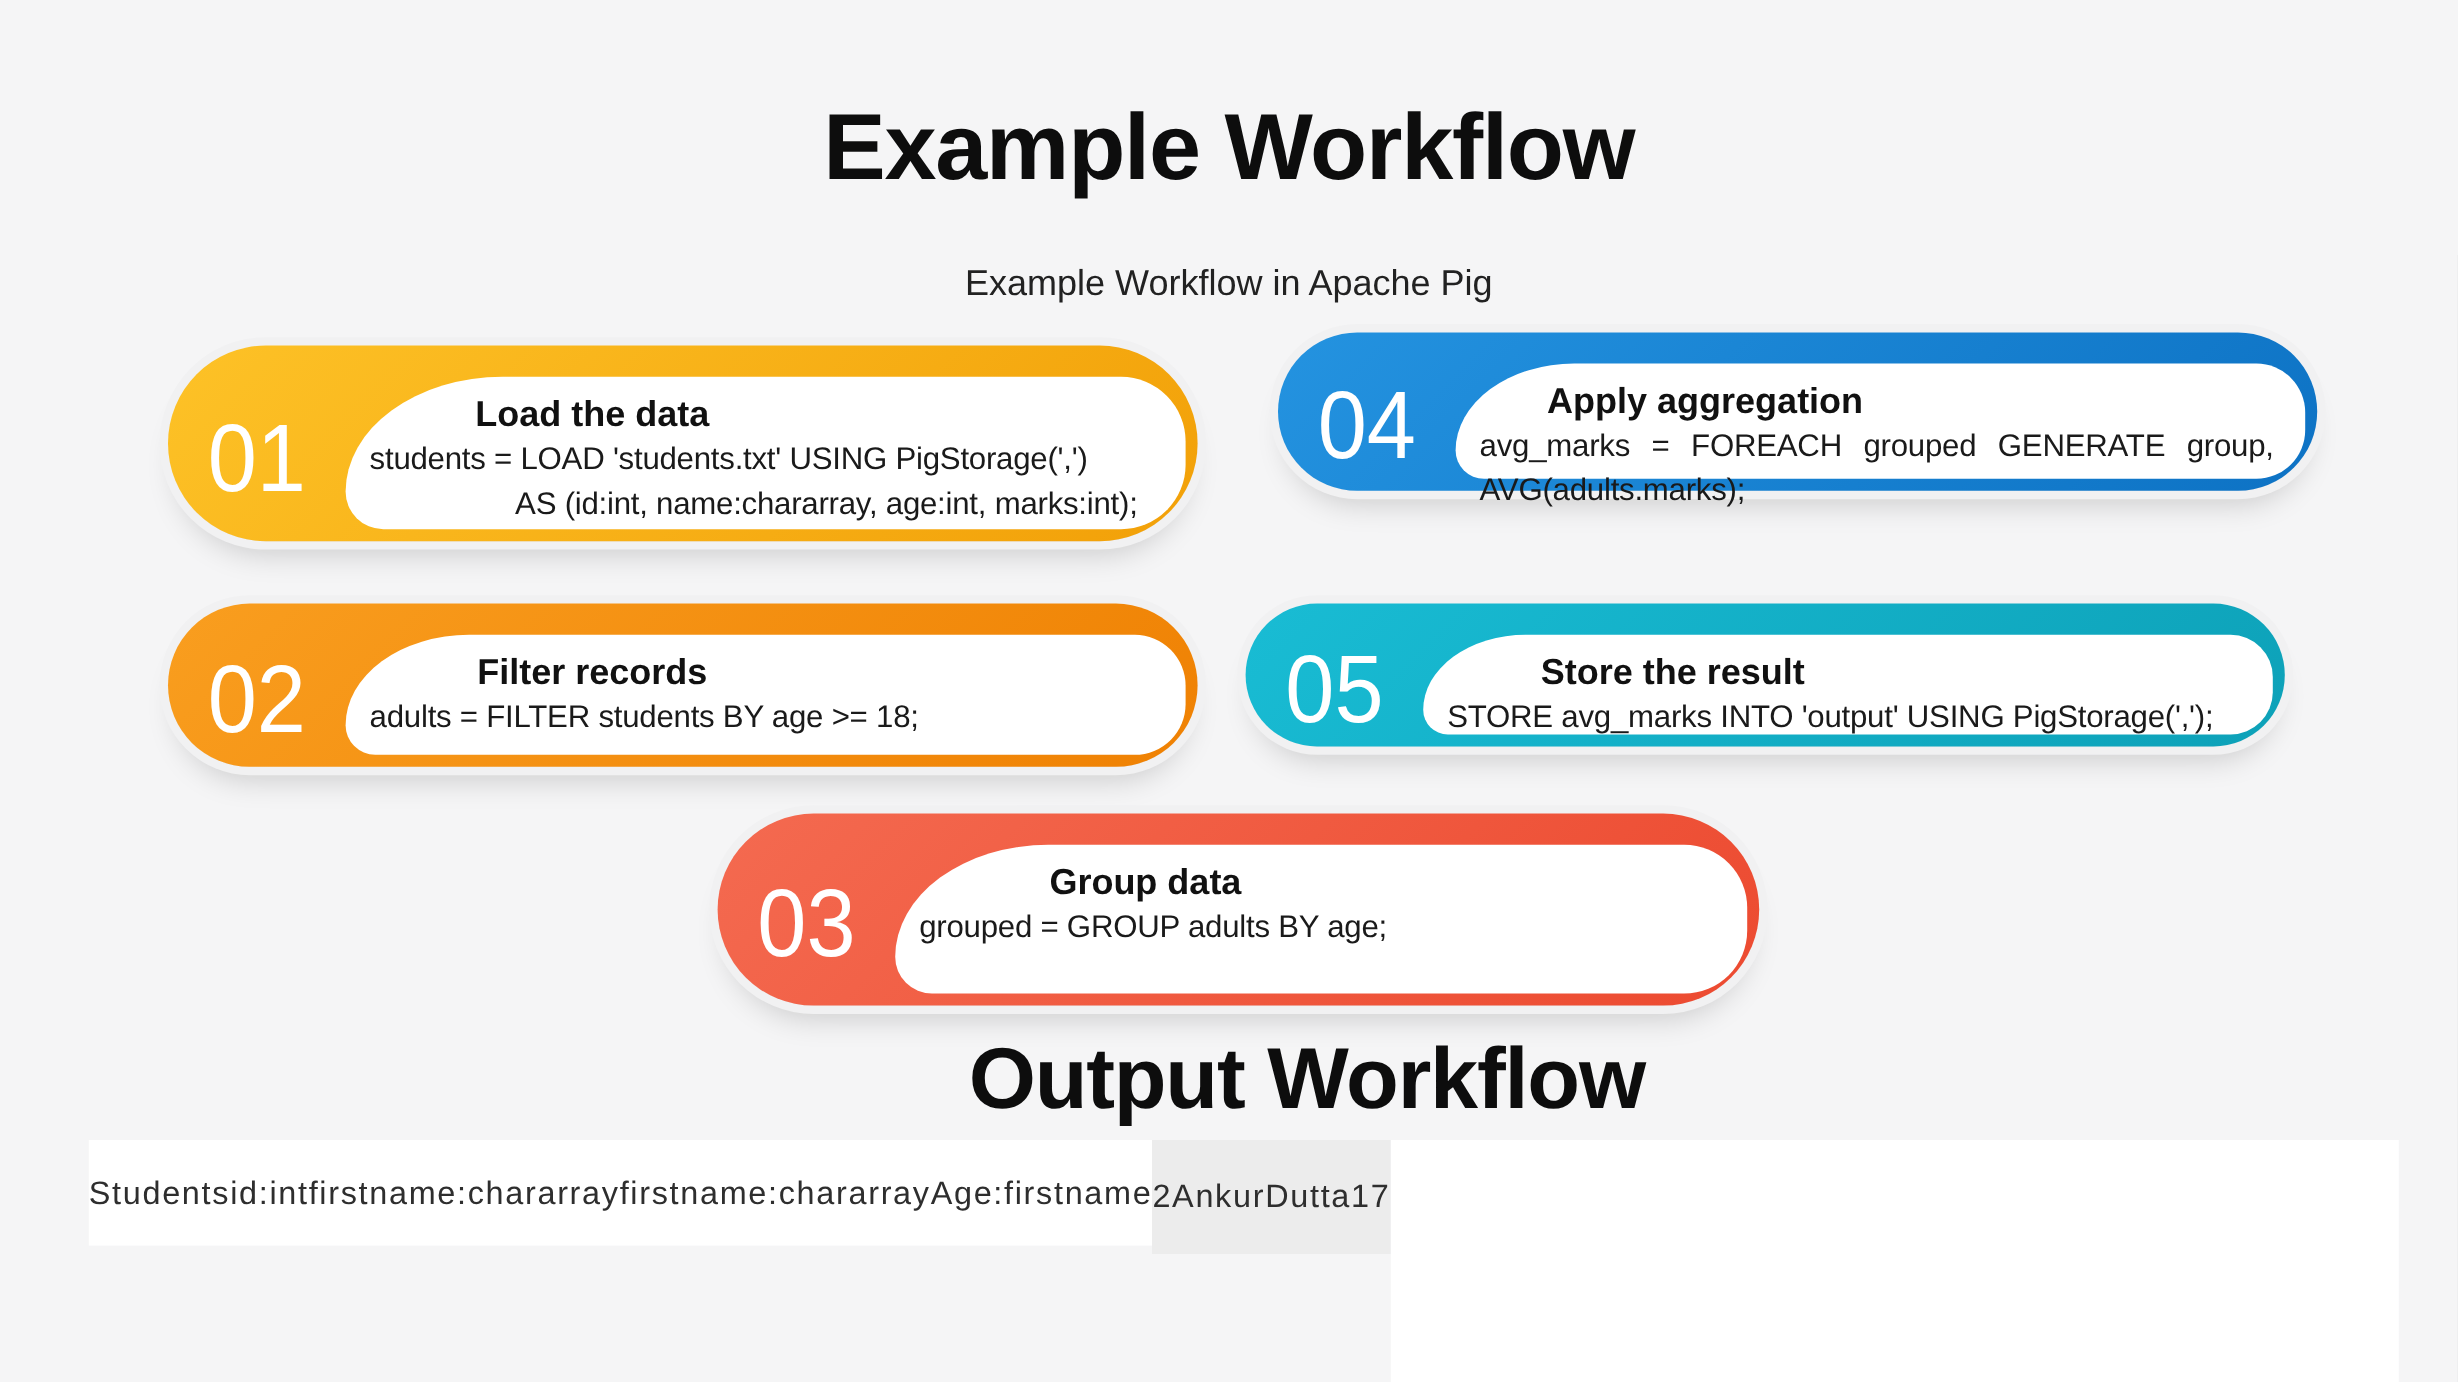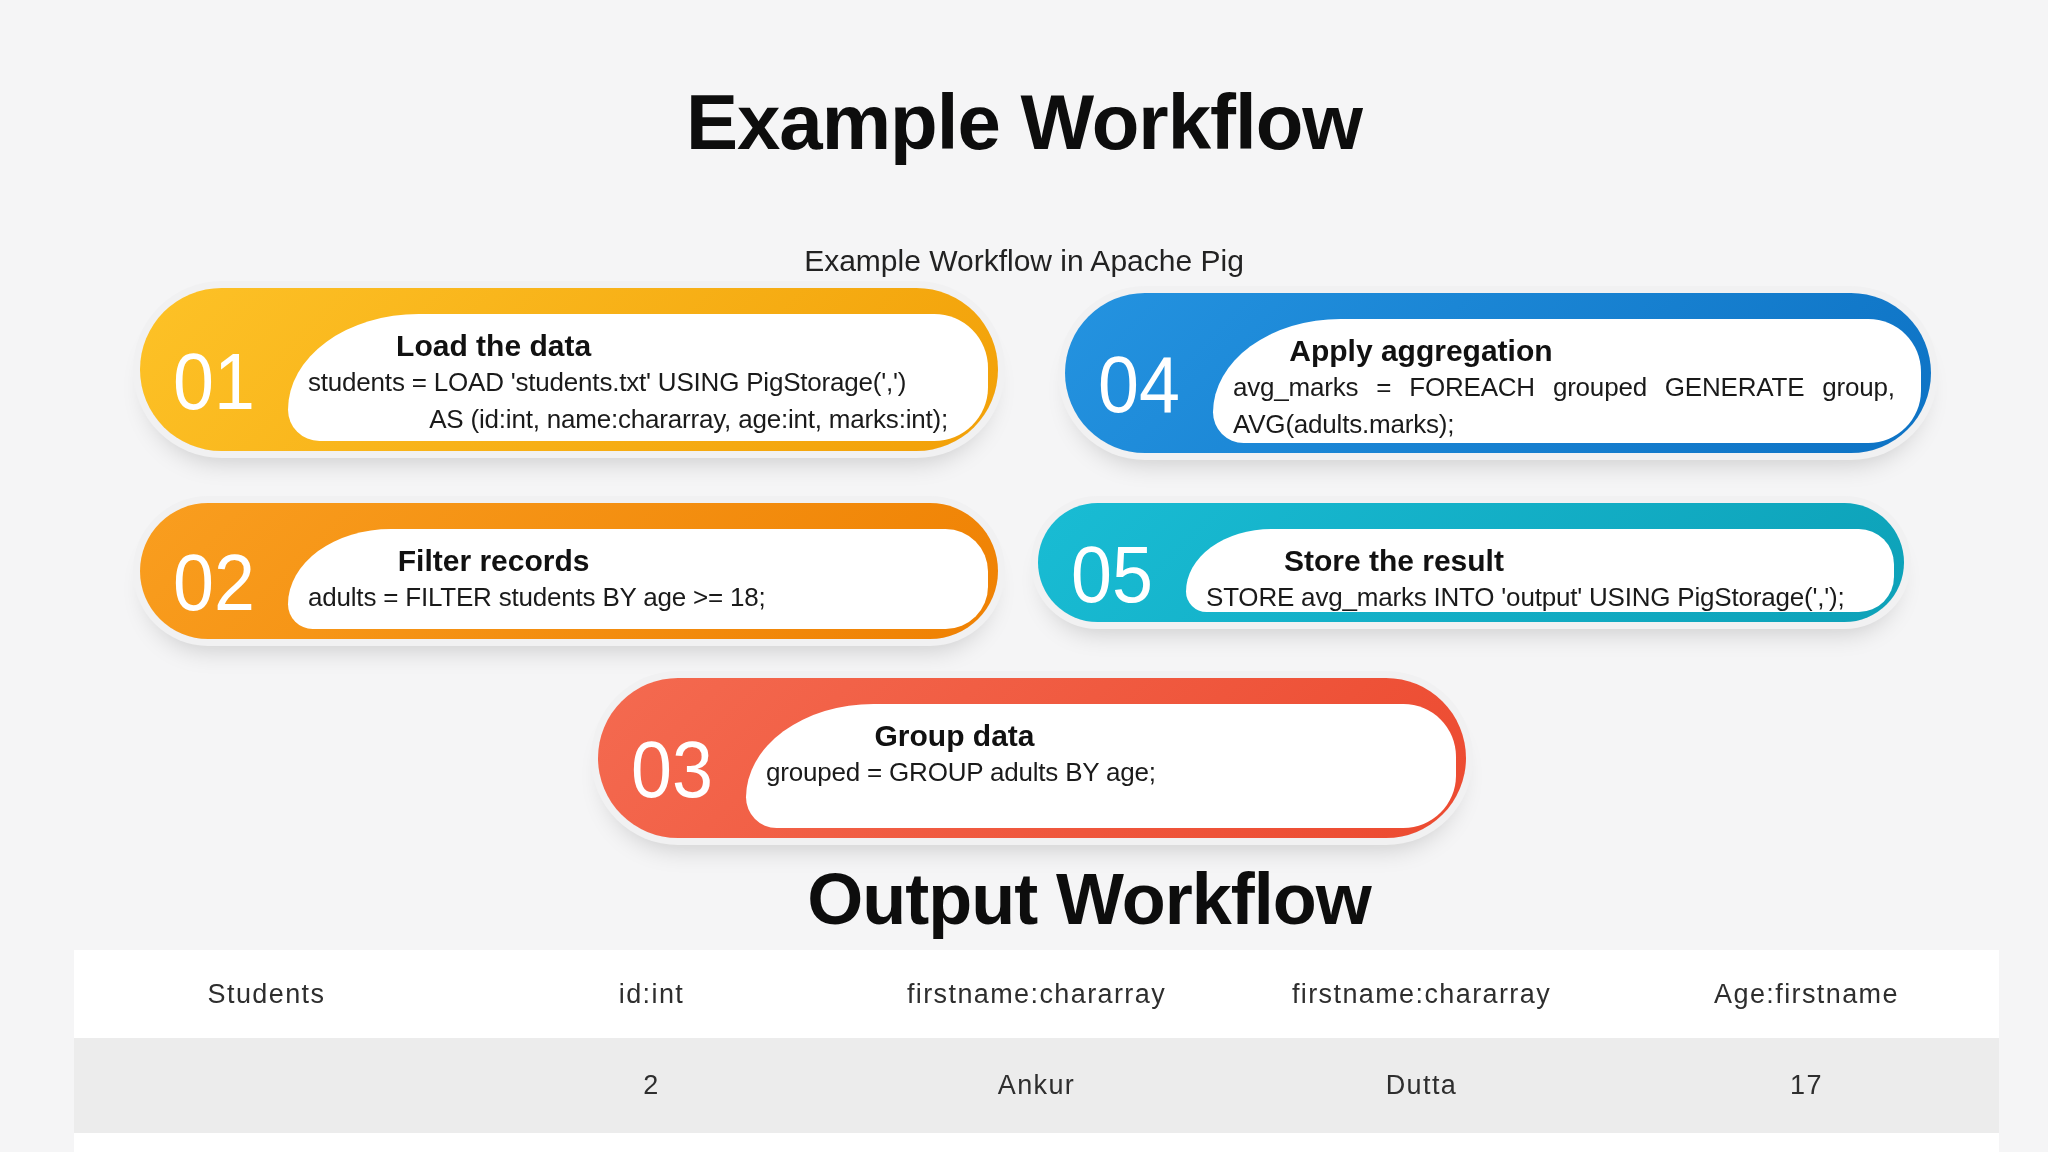--- a/index.html
+++ b/index.html
@@ -8,21 +8,21 @@
     background:#f5f5f6;
     font-family:"Liberation Sans", sans-serif;
   }
   
   .main-title{
     position:absolute;top:80px;left:0;right:0;text-align:center;
     font-size:78px;font-weight:800;color:#0d0d0d;letter-spacing:-1px;line-height:1.1;
   }
   .sub-title{
     position:absolute;top:220px;left:0;right:0;text-align:center;
-    font-size:30px;font-weight:400;color:#222;margin-top:24px;
+    font-size:30px;font-weight:400;color:#222;
   }
   .output-title{
     position:absolute;top:862px;left:130px;right:0;text-align:center;
     font-size:72px;font-weight:800;color:#0d0d0d;letter-spacing:-1px;line-height:1.05;
   }
   
   .card{
     position:absolute;border-radius:82px;
     background:linear-gradient(135deg,var(--c1),var(--c2));
     box-shadow:0 0 0 7px #f1f1f2, 0 18px 26px -8px rgba(0,0,0,.18);
@@ -49,26 +49,26 @@
     margin-top:0;font-size:26px;color:#1a1a1a;line-height:37px;
     letter-spacing:-0.2px;
   }
   .card-code .line{white-space:nowrap;}
   .card-code .line.align-right{text-align:right;}
   .card-code .line.spread{word-spacing:0.42em;}
   
   .card.pos-1{left:140px;top:288px;width:858px;height:163px;}
   .card.pos-2{left:140px;top:503px;width:858px;height:136px;}
   .card.pos-3{left:598px;top:678px;width:868px;height:160px;}
-  .card.pos-4{left:1065px;top:293px;width:866px;height:160px;}
+  .card.pos-4{left:1065px;top:277px;width:866px;height:132px;}
   .card.pos-5{left:1038px;top:503px;width:866px;height:119px;}
   
   .out-table{
     position:absolute;left:74px;right:49px;top:950px;bottom:0;
-    display:flex;flex-direction:column;
+    display:flex;flex-direction:row;
   }
   .t-row{display:flex;align-items:center;}
   .t-row.head{background:#ffffff;height:88px;}
   .t-row.data{background:#ececec;height:95px;}
   .t-row.empty{background:#ffffff;flex:1;}
   .t-cell{
     flex:1;text-align:center;font-size:27px;color:#2e2e2e;letter-spacing:1.4px;
   }
 </style>
 </head>

